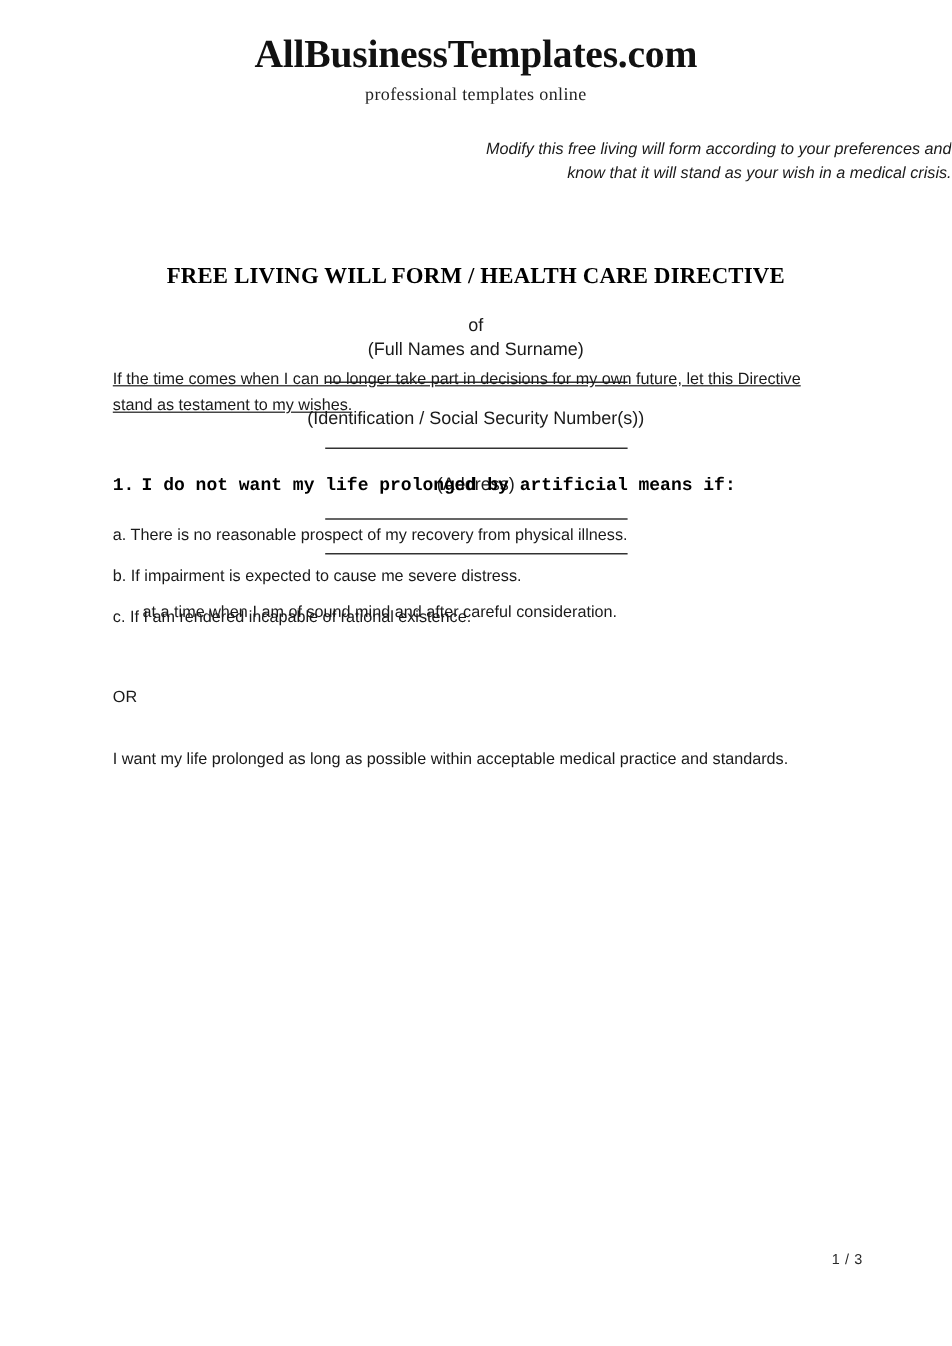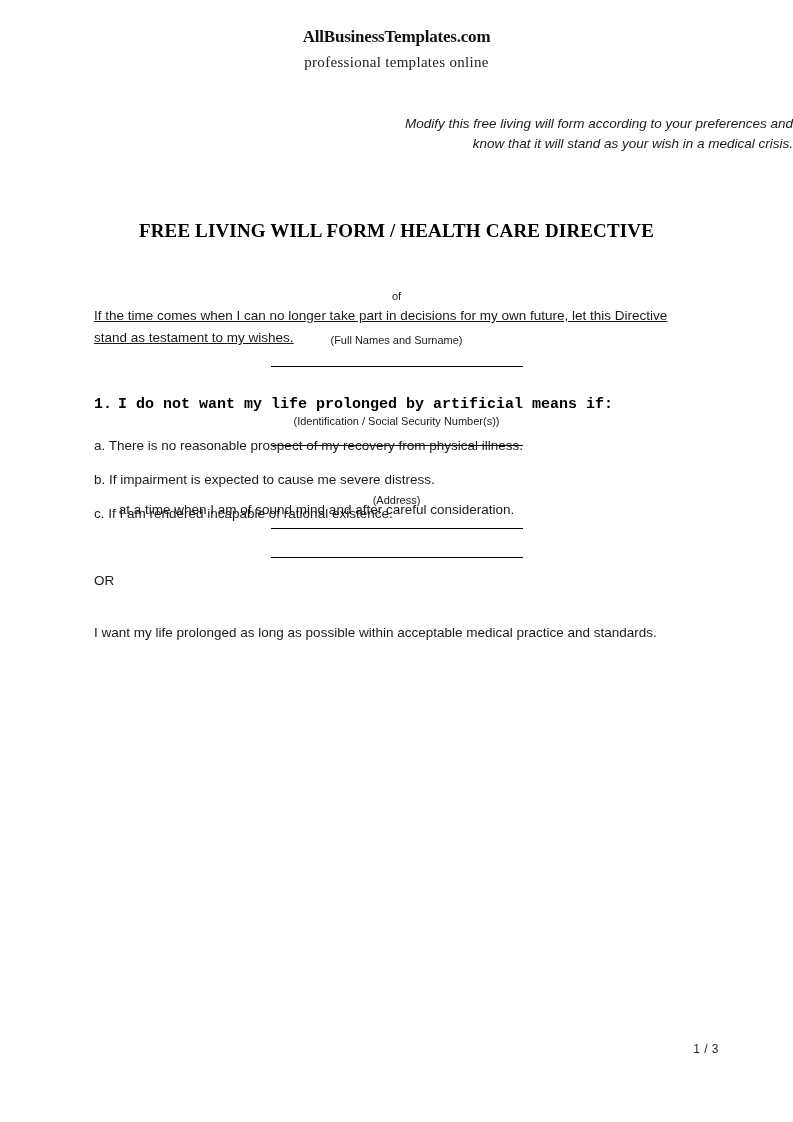--- a/index.html
+++ b/index.html
@@ -28,21 +28,21 @@
   
   .brand {
     position: absolute;
     top: 28px;
     left: 0;
     width: 793px;
     text-align: center;
   }
   .brand-logo {
     font-family: "Liberation Serif", "DejaVu Serif", serif;
-    font-size: 17px;
+    font-size: 33px;
     font-weight: 700;
     letter-spacing: -0.2px;
     color: #111111;
     line-height: 1.1;
     white-space: nowrap;
   }
   .brand-tagline {
     margin-top: 7px;
     font-family: "Liberation Serif", "DejaVu Serif", serif;
     font-size: 15px;
@@ -82,24 +82,23 @@
 
   
   .form-block {
     position: absolute;
     top: 262px;
     left: 0;
     width: 793px;
   }
   .field-label {
     text-align: center;
-    font-size: 11px;
+    font-size: 15px;
     line-height: 20px;
     color: #1a1a1a;
-    margin-top: 24px;
   }
   .rule {
     width: 252px;
     margin: 0 auto;
     border-bottom: 1.1px solid #000000;
     height: 0;
   }
   .gap-a { height: 14px; }
   .gap-b { height: 16px; }
   .gap-c { height: 18px; }

